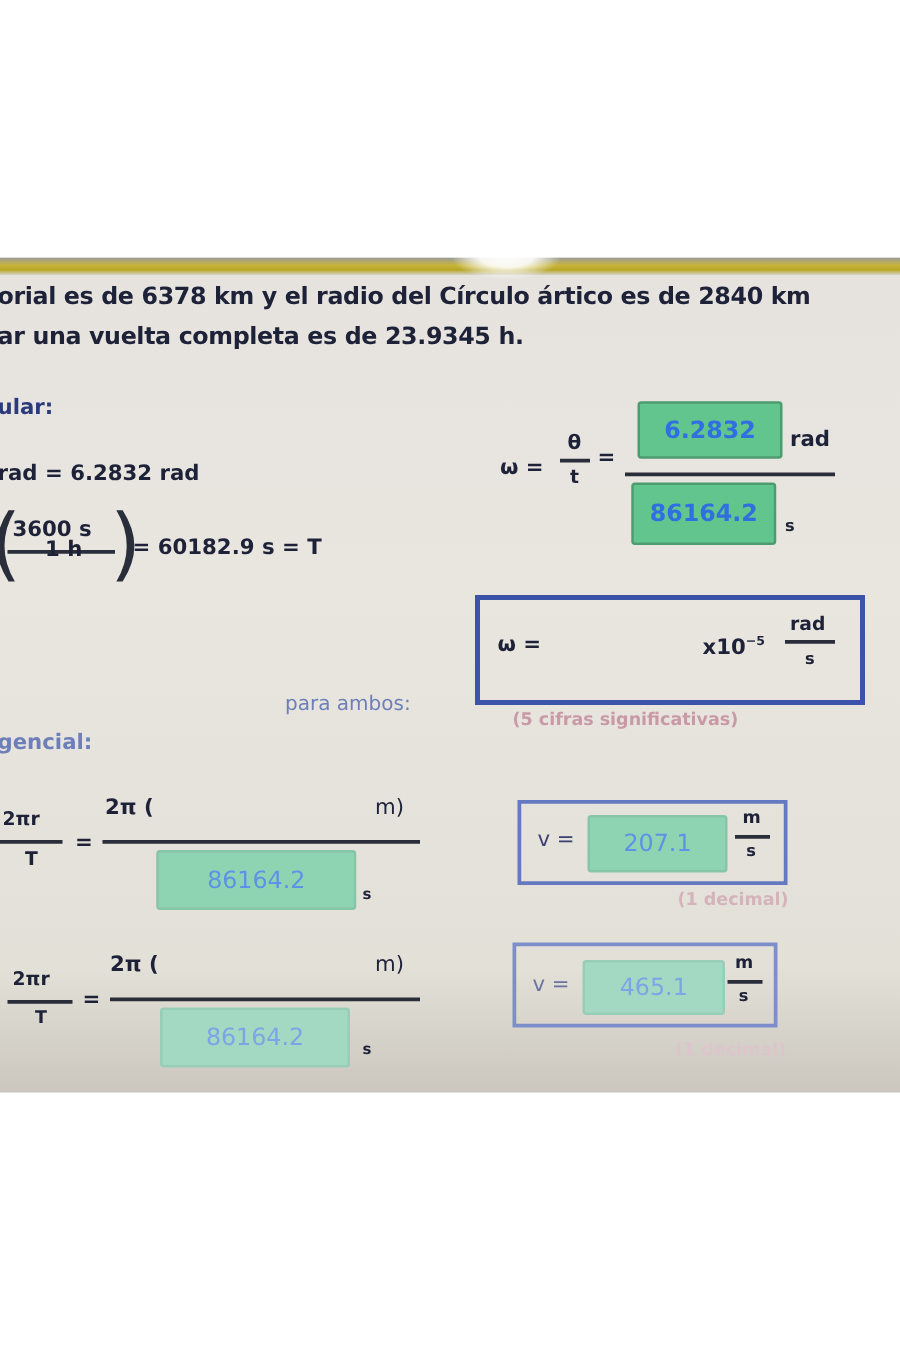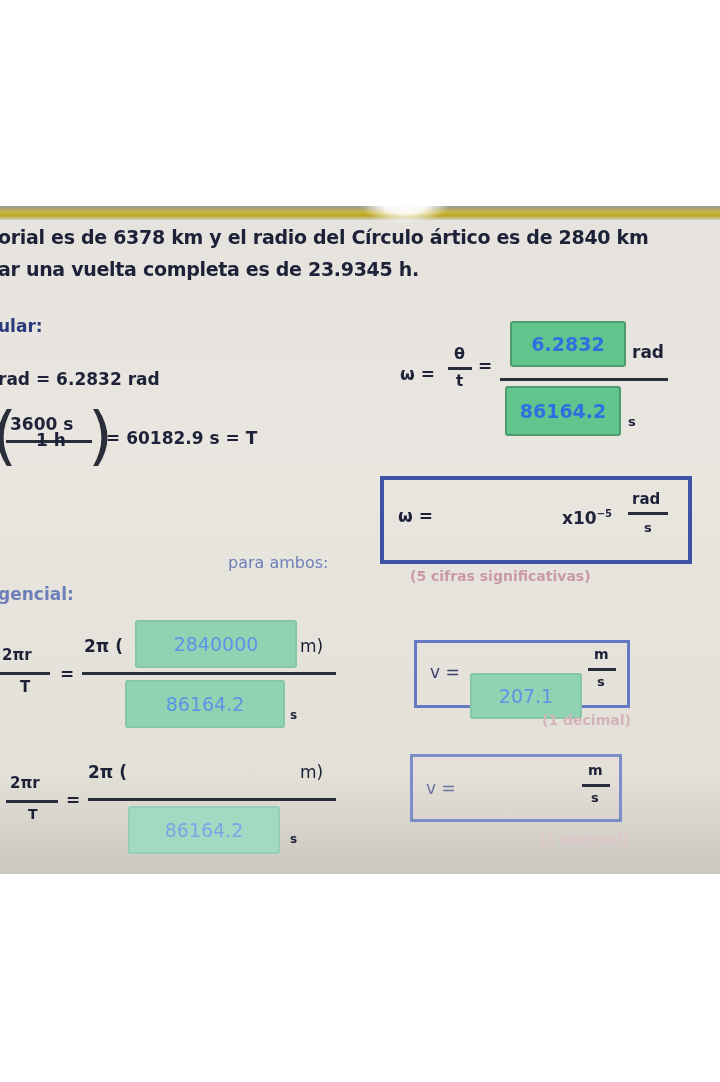--- a/index.html
+++ b/index.html
@@ -83,45 +83,45 @@
   <div class="t math" style="left:644px; top:314px; font-size:13px;">s</div>
   <div class="hint" style="left:410px; top:362px;">(5 cifras significativas)</div>
 
   <div class="t section faded" style="left:-2px; top:378px;">gencial:</div>
 
   <div class="t math" style="left:2px; top:440px; font-size:15px;">2πr</div>
   <div class="frac-line" style="left:0px; top:466px; width:50px;"></div>
   <div class="t math" style="left:20px; top:472px; font-size:15px;">T</div>
   <div class="t math" style="left:60px; top:458px;">=</div>
   <div class="t math" style="left:84px; top:430px;">2π (</div>
-  <div class="cell pale" style="left:135px; top:414px; width:158px; height:44px;">2840000</div>
   <div class="t math" style="left:300px; top:430px; font-weight:normal;">m)</div>
   <div class="frac-line" style="left:82px; top:466px; width:254px;"></div>
   <div class="cell pale" style="left:125px; top:474px; width:156px; height:44px;">86164.2</div>
   <div class="t math" style="left:290px; top:502px; font-size:12px;">s</div>
 
   <div class="box soft" style="left:414px; top:434px; width:210px; height:62px;"></div>
   <div class="t math" style="left:430px; top:456px; font-weight:normal; color:#3a4170;">v =</div>
-  <div class="cell pale" style="left:470px; top:446px; width:108px; height:42px;margin-top:21px;">207.1</div>
+  <div class="cell pale" style="left:470px; top:446px; width:108px; height:42px;">207.1</div>
   <div class="t math" style="left:594px; top:440px; font-size:14px;">m</div>
   <div class="frac-line" style="left:588px; top:462px; width:28px;"></div>
   <div class="t math" style="left:597px; top:468px; font-size:13px;">s</div>
   <div class="hint" style="left:542px; top:506px; color:#d4b3bb;">(1 decimal)</div>
 
   <div class="t math" style="left:10px; top:568px; font-size:15px;">2πr</div>
   <div class="frac-line" style="left:6px; top:594px; width:52px;"></div>
   <div class="t math" style="left:28px; top:600px; font-size:14px;">T</div>
   <div class="t math" style="left:66px; top:584px;">=</div>
   <div class="t math" style="left:88px; top:556px;">2π (</div>
   <div class="t math" style="left:300px; top:556px; font-weight:normal;">m)</div>
   <div class="frac-line" style="left:88px; top:592px; width:248px;"></div>
   <div class="cell paler" style="left:128px; top:600px; width:148px; height:44px;">86164.2</div>
   <div class="t math" style="left:290px; top:626px; font-size:12px;">s</div>
 
   <div class="box soft" style="left:410px; top:548px; width:206px; height:62px; border-color:#7d8ecb;"></div>
   <div class="t math" style="left:426px; top:572px; font-weight:normal; color:#6b73a0;">v =</div>
+  <div class="cell paler" style="left:466px; top:562px; width:110px; height:40px;">465.1</div>
   <div class="t math" style="left:588px; top:556px; font-size:14px;">m</div>
   <div class="frac-line" style="left:582px; top:578px; width:28px;"></div>
   <div class="t math" style="left:591px; top:584px; font-size:13px;">s</div>
   <div class="hint" style="left:540px; top:626px; color:#dcc6cb;">(1 decimal)</div>
 </div>
 
 <div class="glare"></div>
 
 </body></html>

